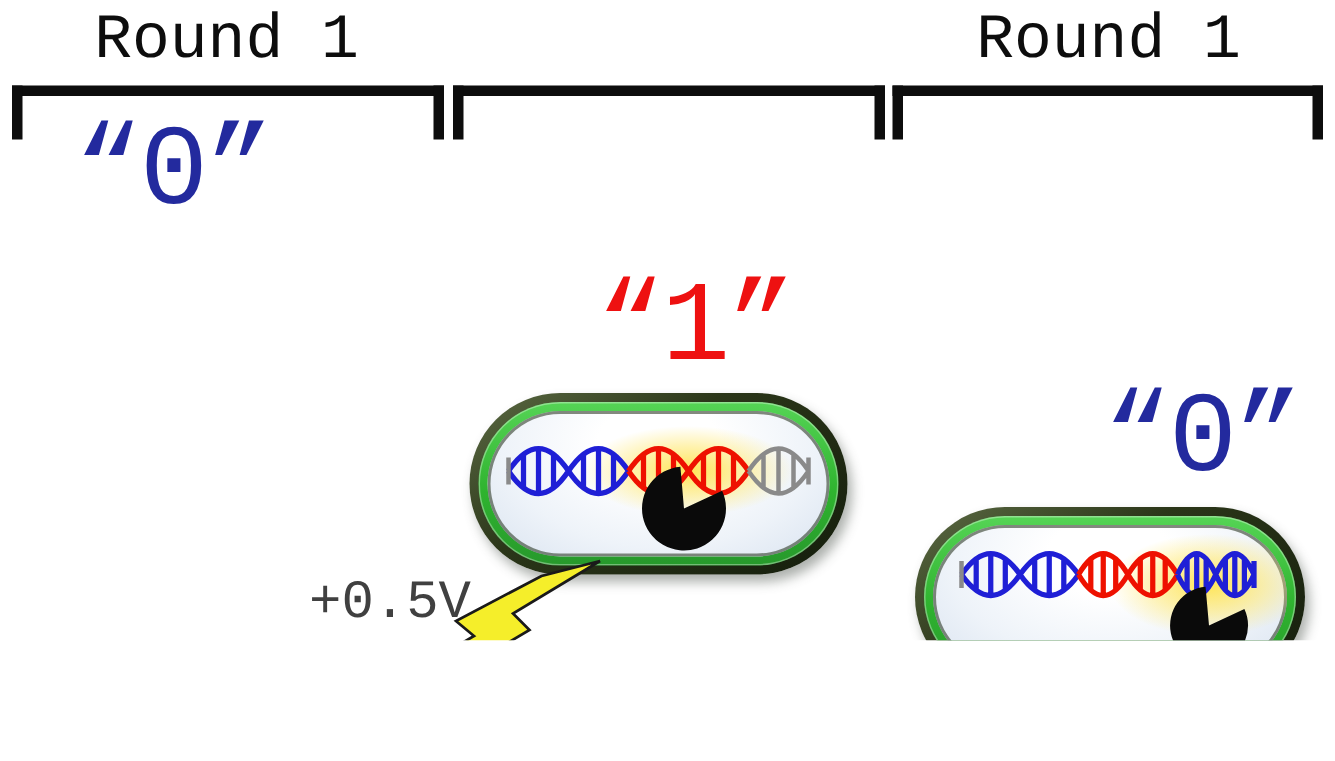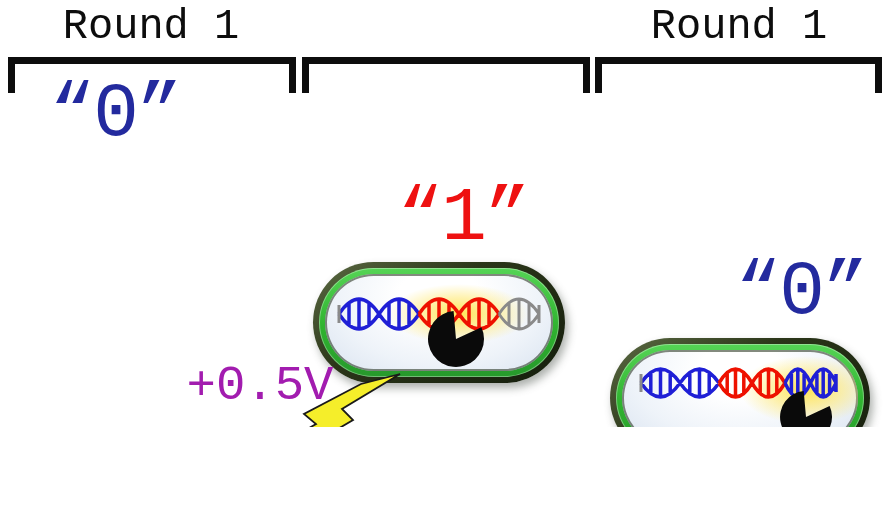--- a/index.html
+++ b/index.html
@@ -36,22 +36,22 @@
     position:relative; width:100%; height:100%; border-radius:999px; overflow:hidden;
     background:radial-gradient(ellipse at 50% 22%, #ffffff 25%, #eef3f9 65%, #d9e3f0 100%);
     box-shadow:inset 0 0 0 2px rgba(30,42,20,0.55);
   }
   .glow {
     position:absolute; border-radius:50%;
     background:radial-gradient(closest-side, rgba(255,228,80,0.95) 0%, rgba(255,232,110,0.55) 55%, rgba(255,235,130,0) 100%);
   }
   .cell-svg { position:absolute; left:0; top:0; }
   .voltage {
-    position:absolute; left:180px; top:360px; width:160px;
-    font-size:49px; line-height:52px; text-align:center; color:#a21caf;
+    position:absolute; left:180px; top:376px; width:160px;
+    font-size:36px; line-height:52px; text-align:center; color:#404040;
   }
   .bolt-svg { position:absolute; left:255px; top:370px; }
 </style>
 </head>
 <body>
 
 <div class="stage">
 
   <div class="round-title" style="left:31px">Round 1</div>
   <div class="round-title" style="left:619px">Round 1</div>

